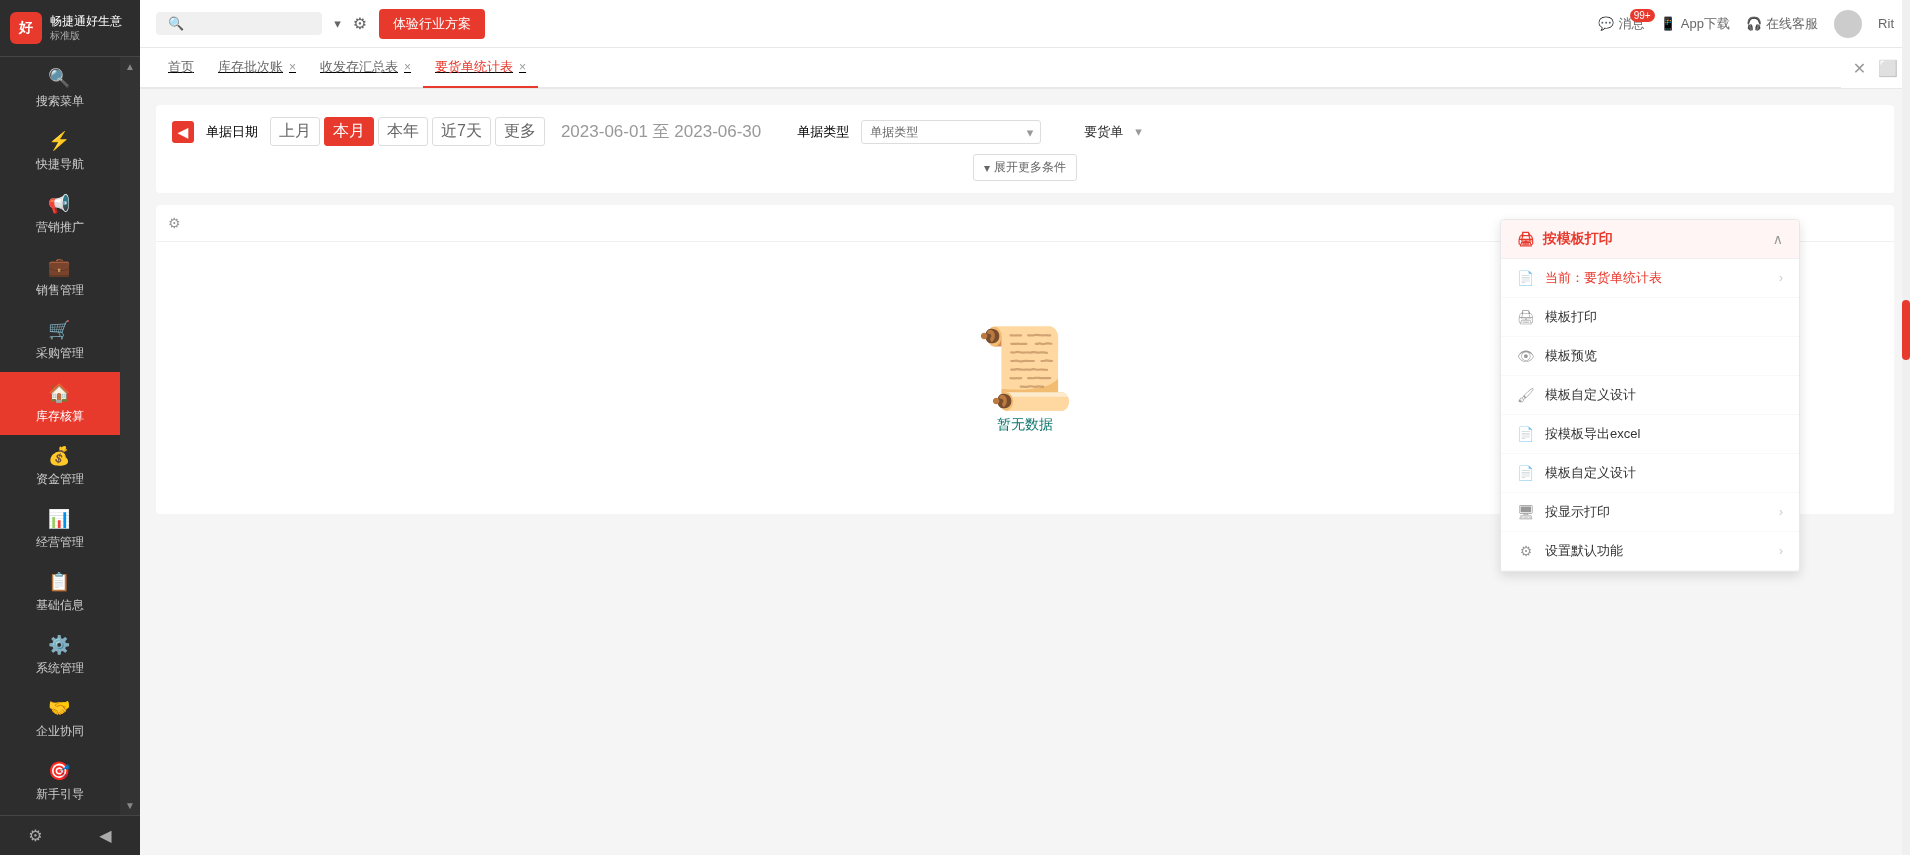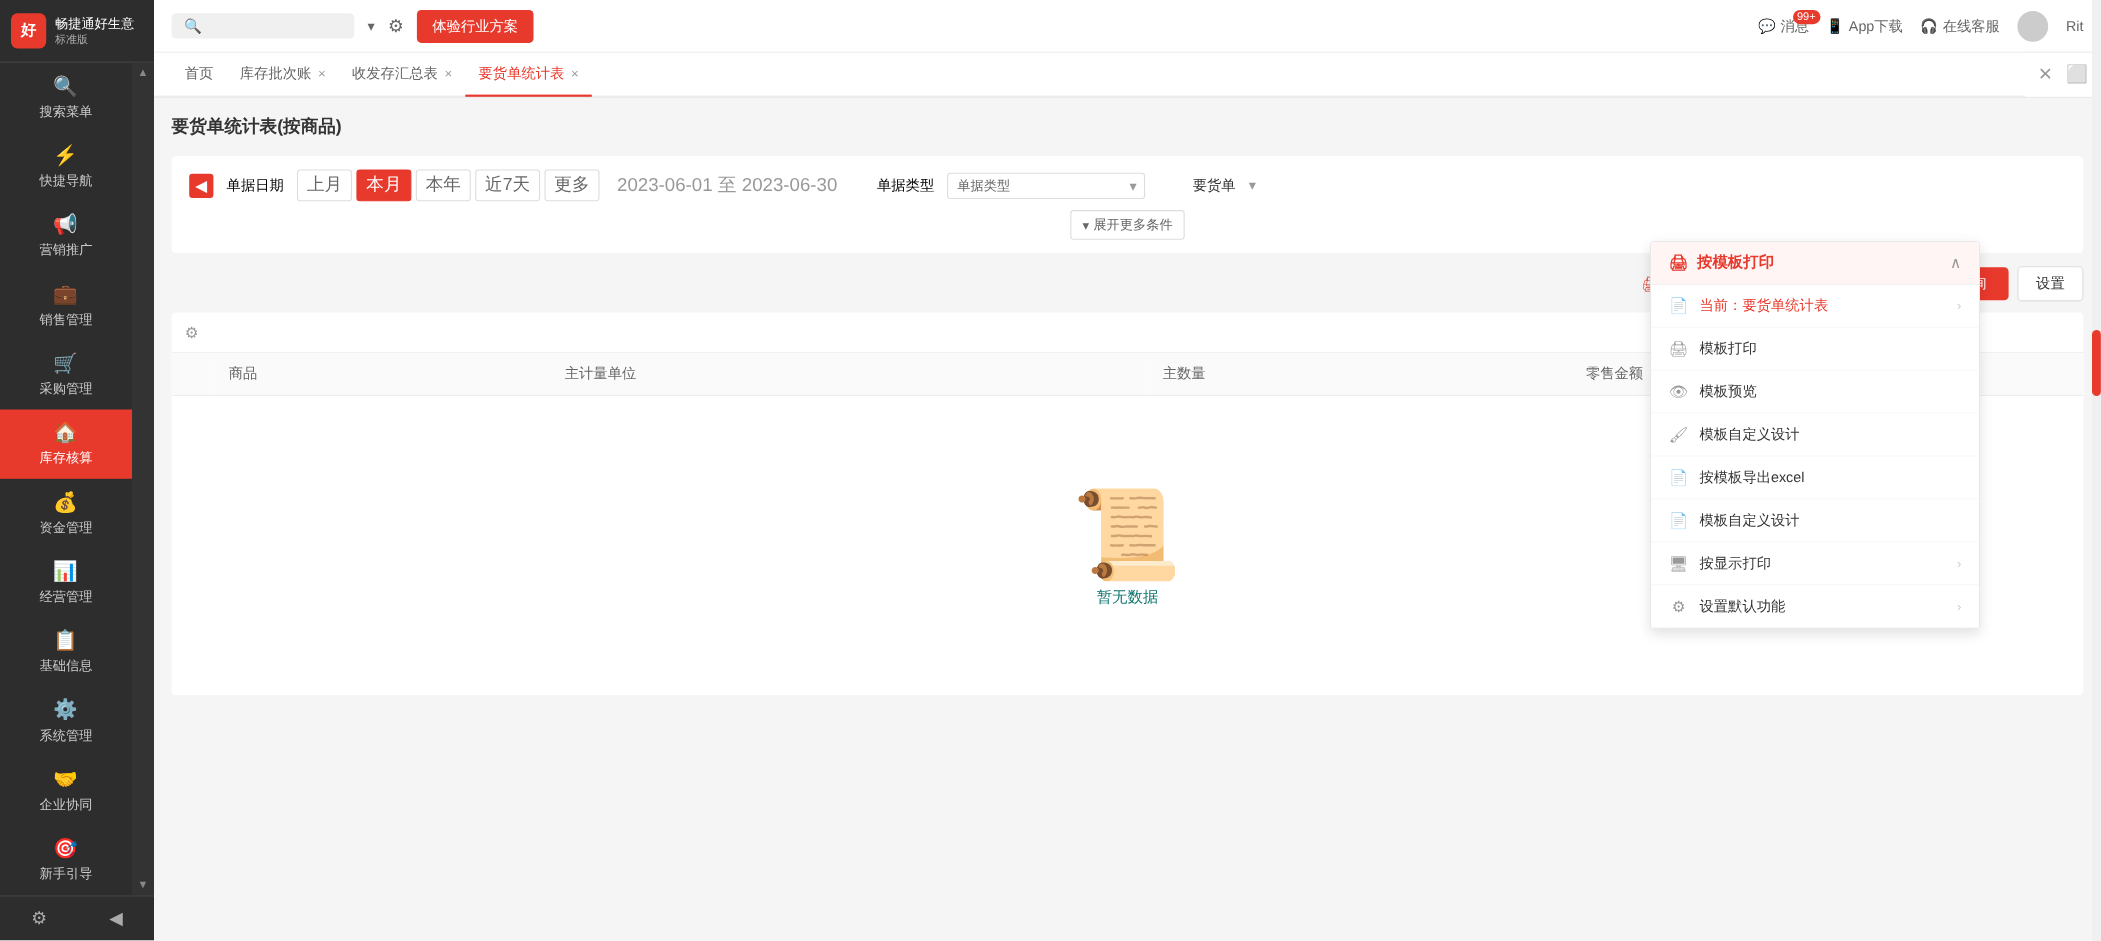--- a/index.html
+++ b/index.html
@@ -27,21 +27,21 @@
     .topbar-dropdown { color: #666; cursor: pointer; }
     .topbar-gear { color: #666; cursor: pointer; font-size: 16px; }
     .topbar-exp-btn { background: #e8392d; color: #fff; border: none; border-radius: 4px; padding: 6px 14px; cursor: pointer; font-size: 13px; }
     .topbar-right { margin-left: auto; display: flex; align-items: center; gap: 16px; color: #666; font-size: 13px; }
     .topbar-badge { position: relative; display: inline-block; }
     .badge-count { position: absolute; top: -6px; right: -10px; background: #e8392d; color: #fff; border-radius: 8px; font-size: 10px; padding: 1px 4px; }
     .topbar-right-item { display: flex; align-items: center; gap: 4px; cursor: pointer; }
     .avatar { width: 28px; height: 28px; background: #ccc; border-radius: 50%; }
 
     
-    .tabs { background: #fff; padding: 0 16px; display: flex; align-items: center; border-bottom: 1px solid #e8e8e8; height: 40px; }
+    .tabs { background: #fff; padding: 0 16px; display: flex; align-items: center; border-bottom: 1px solid #e8e8e8; height: 40px; text-decoration: underline; }
     .tab { padding: 0 12px; height: 40px; display: flex; align-items: center; gap: 6px; cursor: pointer; color: #666; font-size: 13px; border-bottom: 2px solid transparent; }
     .tab.active { color: #e8392d; border-bottom: 2px solid #e8392d; }
     .tab-close { color: #999; font-size: 12px; cursor: pointer; }
 
     
     .content { flex: 1; overflow: auto; padding: 16px; position: relative; }
     .page-title { font-size: 16px; font-weight: bold; color: #333; margin-bottom: 16px; }
 
     
     .filter-bar { background: #fff; border-radius: 4px; padding: 12px 16px; margin-bottom: 12px; }
@@ -214,21 +214,20 @@
           <span class="tab-close">×</span>
         </div>
       </div>
     <div class="window-action-btns">
       <button class="win-action-btn">✕</button>
       <button class="win-action-btn">⬜</button>
     </div>
   </div>
 
   <div class="content">
-    <div class="page-title">要货单统计表(按商品)</div>
 
     <div class="filter-bar">
       <div class="filter-row">
 
         <div style="background:#e8392d;color:#fff;width:22px;height:22px;display:flex;align-items:center;justify-content:center;border-radius:3px;cursor:pointer;font-size:14px;flex-shrink:0;">◀</div>
         <span>单据日期</span>
         <div class="date-btns">
 
         <button class="date-btn">上月</button>
             <button class="date-btn active">本月</button>
@@ -247,57 +246,25 @@
         <span style="color:#999;cursor:pointer;">▾</span>
       </div>
       <div class="filter-row2">
         <button class="expand-btn">
           <span>▾</span>
           <span>展开更多条件</span>
         </button>
       </div>
     </div>
 
-    <div style="display:flex;align-items:center;justify-content:flex-end;gap:8px;margin-bottom:10px;position:relative;">
-      <button class="btn-template-print">
-        <span>🖨</span>
-        <span>按模板打印</span>
-        <span style="color:#e8392d;">▲</span>
-      </button>
-      <button class="btn-export">
-        <span>↑</span>
-        <span>导出</span>
-      </button>
-      <button class="btn-refresh">
-        <span>↻</span>
-        <span>刷新</span>
-      </button>
-      <span class="more-icon">…</span>
-      <button class="btn-query">查询</button>
-      <button class="btn-settings">设置</button>
-    </div>
 
     <div class="table-wrap">
       <div class="table-toolbar">
         <span class="table-toolbar-icon">⚙</span>
       </div>
-      <table>
-        <thead>
-          <tr>
-
-          <th style="width: 40px;"></th>
-              <th>商品</th>
-              <th>主计量单位</th>
-              <th>主数量</th>
-              <th>零售金额</th>
-            </tr>
-        </thead>
-        <tbody>
-        </tbody>
-      </table>
 
       <div class="empty-state">
         <div style="font-size:80px;">📜</div>
         <div class="empty-text">暂无数据</div>
       </div>
     </div>
 
     <div class="dropdown-popup">
       <div class="dropdown-popup-header">
         <div class="dropdown-popup-title">

